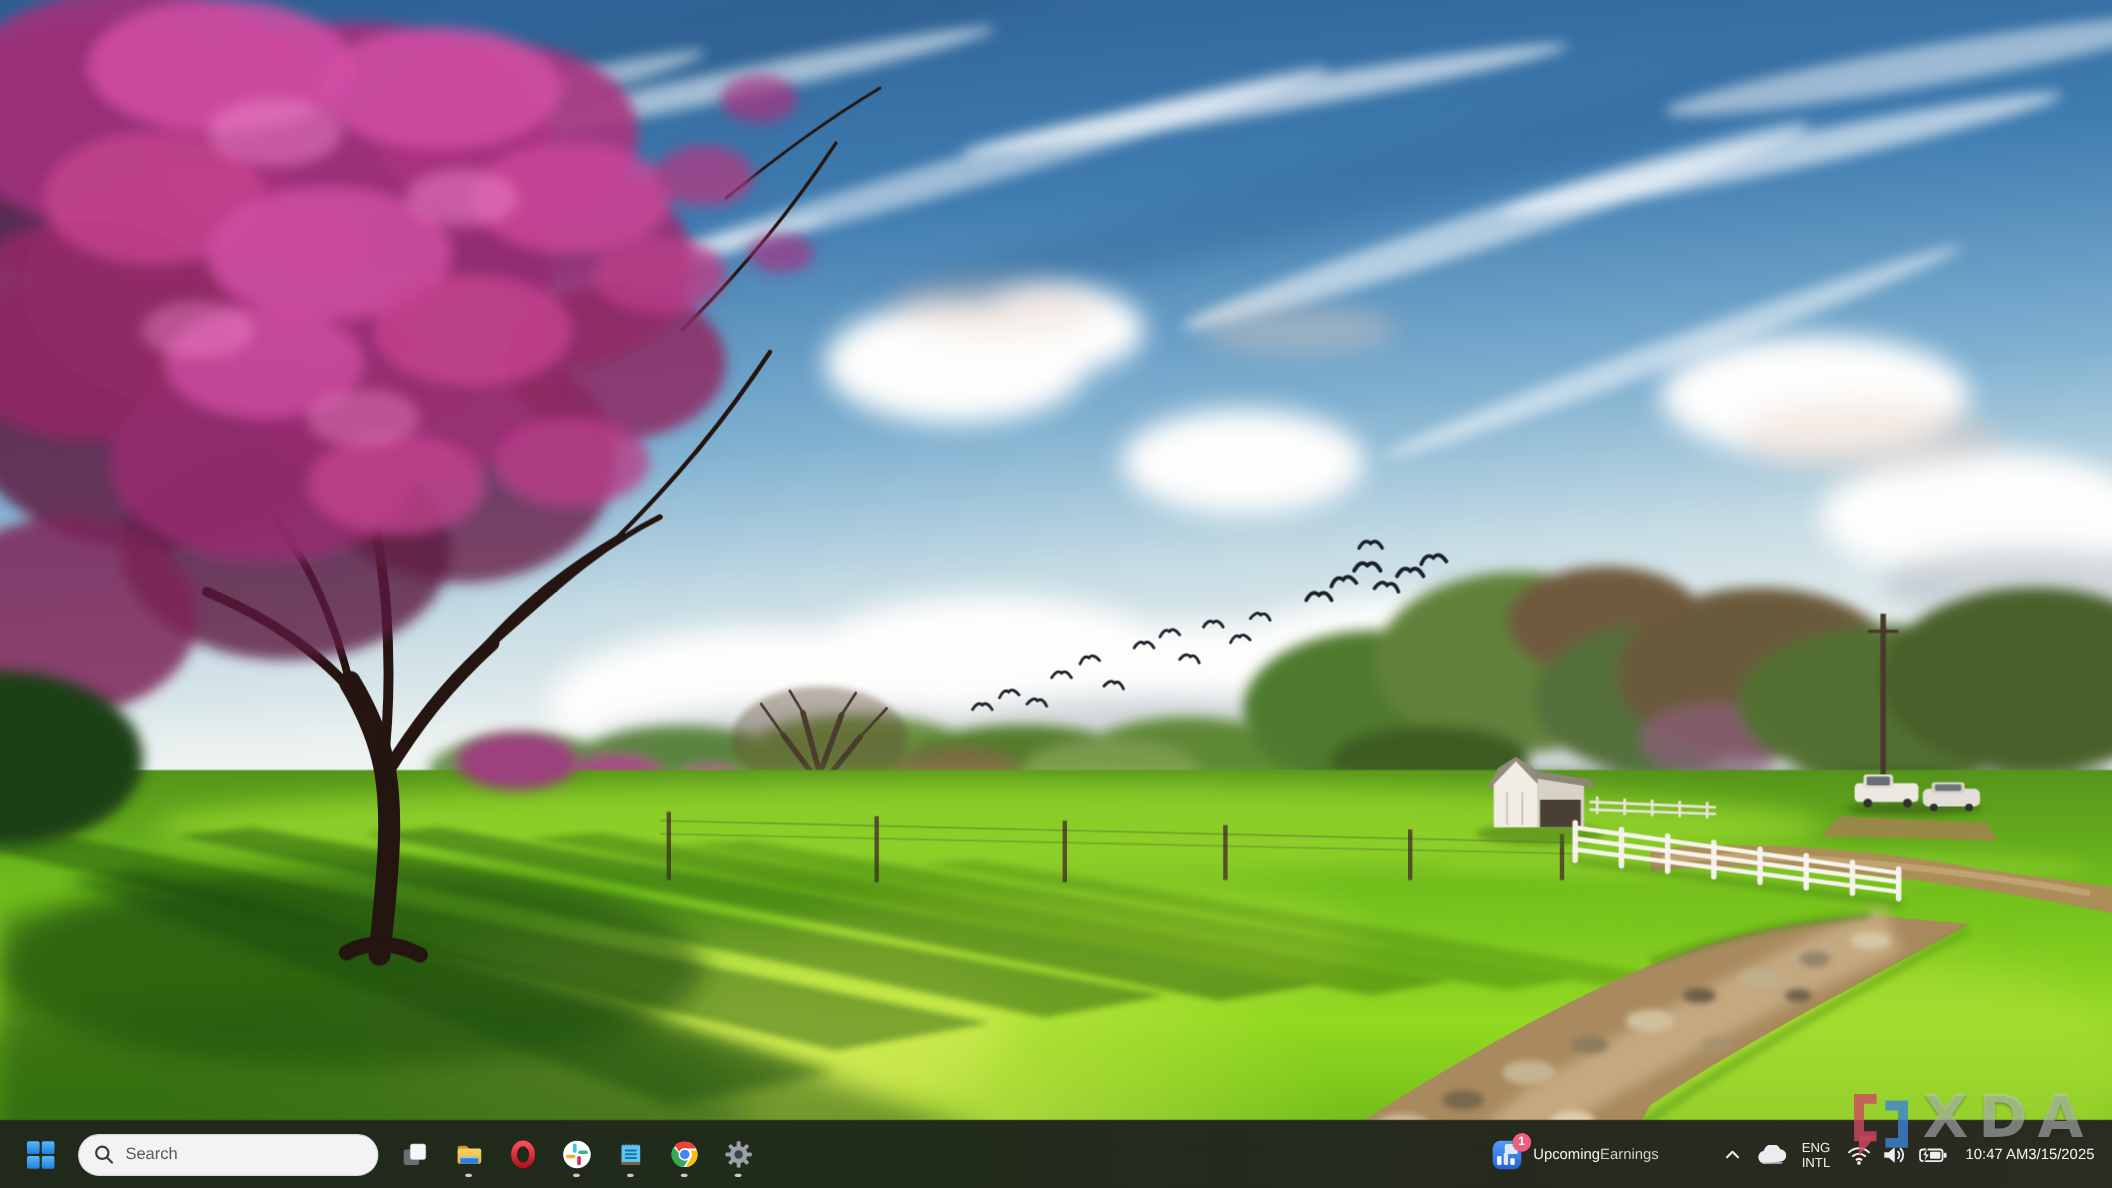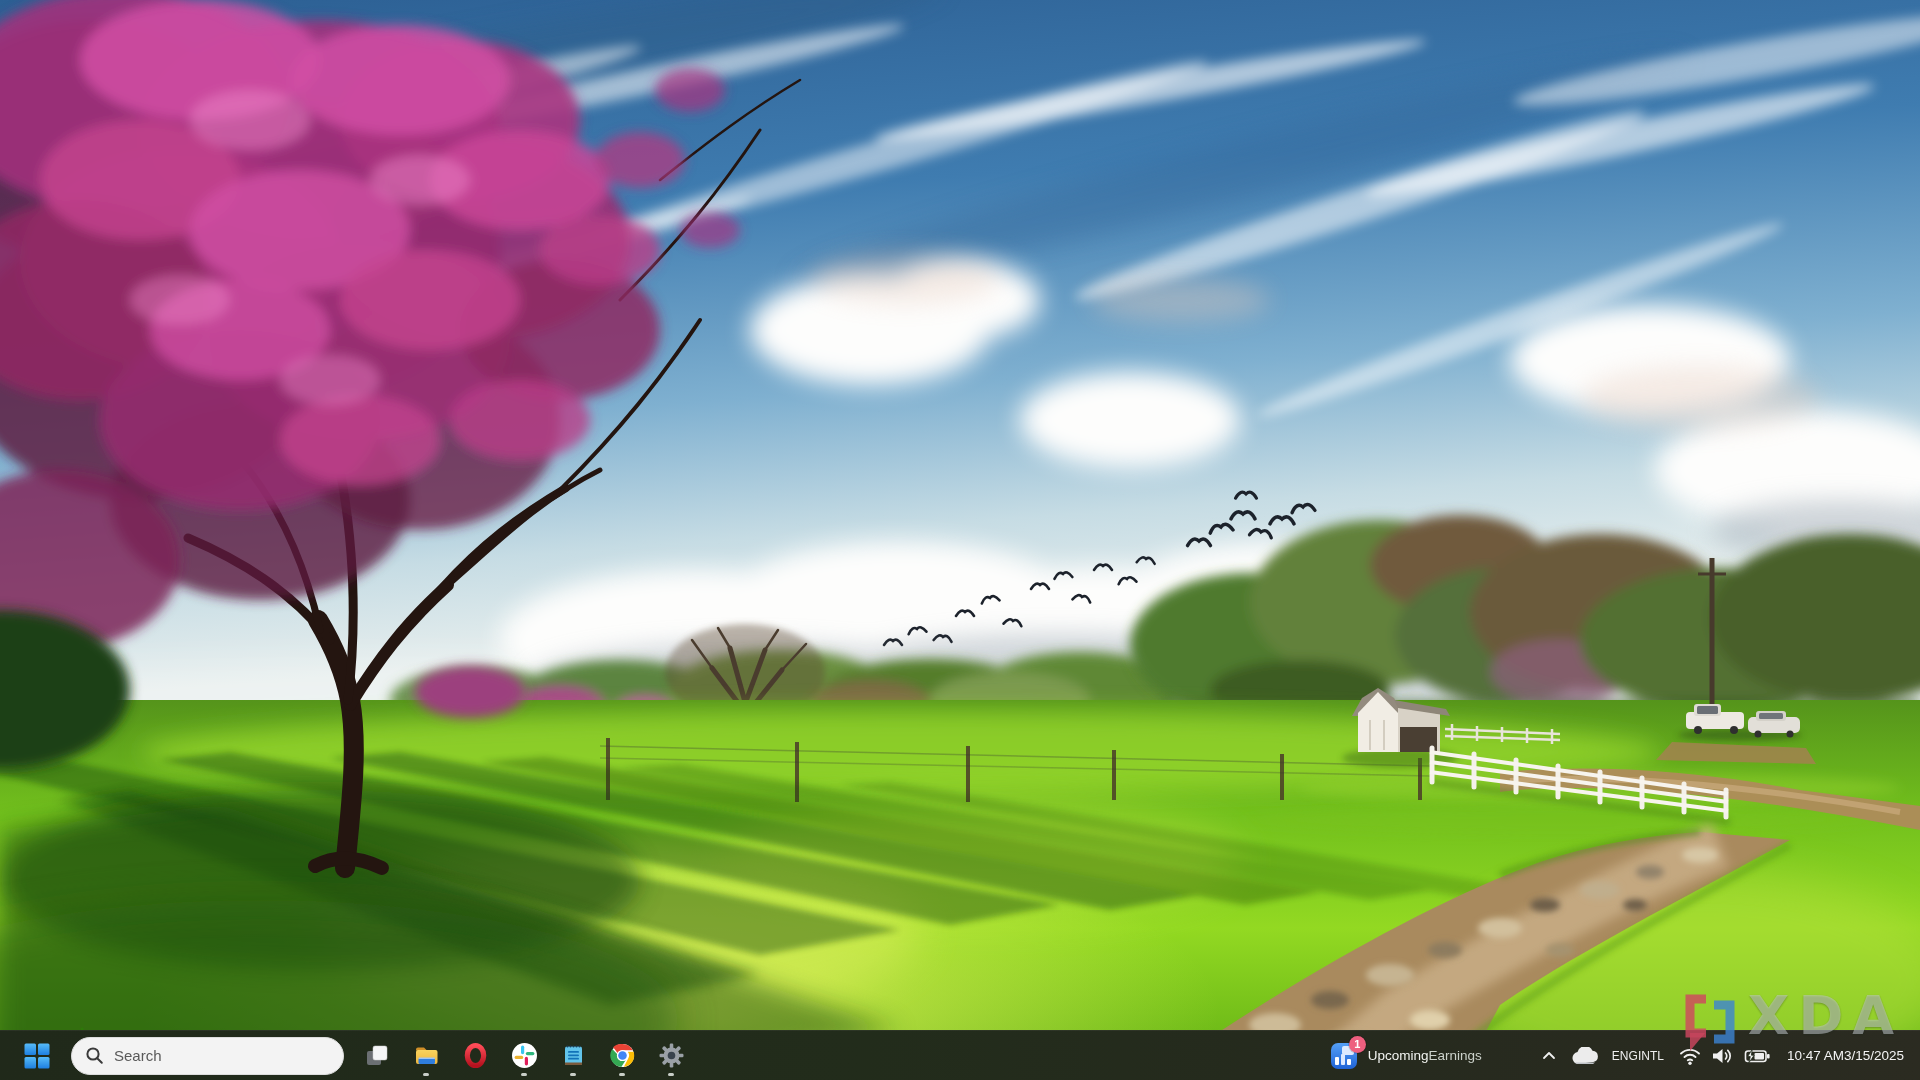--- a/index.html
+++ b/index.html
@@ -2,21 +2,21 @@
 <html><head>
 <meta charset="utf-8">
 <style>
   html,body{margin:0;padding:0;}
   body{width:1920px;height:1080px;overflow:hidden;position:relative;background:#1b2415;
        font-family:"Liberation Sans","DejaVu Sans",sans-serif;}
   .desktop{position:absolute;inset:0;}
   .desktop svg.wallpaper{display:block;width:1920px;height:1080px;}
 
   
-  .taskbar{position:absolute;left:0;right:0;bottom:0;height:50px;z-index:10;
+  .taskbar{position:absolute;left:0;right:0;bottom:0;height:62px;z-index:10;
     display:flex;align-items:center;justify-content:space-between;
     padding:0 8px 0 14px;box-sizing:border-box;
     background:linear-gradient(90deg,#20291a 0%,#222c1b 45%,#262a1e 72%,#2b2b21 100%);
     border-top:1px solid rgba(255,255,255,0.05);}
   .tb-left{display:flex;align-items:center;gap:5px;}
   .tb-btn{background:transparent;border:none;border-radius:6px;cursor:pointer;
     display:flex;align-items:center;justify-content:center;position:relative;padding:0;}
   .start-btn{width:46px;height:44px;}
   .tb-app{width:44px;height:44px;}
   .run-dot{display:none;position:absolute;bottom:2px;left:50%;transform:translateX(-50%);
@@ -32,21 +32,21 @@
     border-radius:6px;margin-right:42px;}
   .widget-icon-wrap{position:relative;width:30px;height:30px;}
   .badge{position:absolute;top:-5px;right:-7px;width:17px;height:17px;border-radius:50%;
     background:#ee5f7f;color:#fff;font-size:11px;font-weight:bold;
     display:flex;align-items:center;justify-content:center;box-shadow:0 0 0 1px rgba(0,0,0,.15);}
   .widget-text{display:flex;flex-direction:row;line-height:16px;font-size:13.5px;
     color:#f2f4f1;text-align:left;}
   .widget-text .l2{color:#ccd2cb;}
   .tray-btn{height:40px;display:flex;align-items:center;justify-content:center;
     padding:0 7px;border-radius:6px;color:#ececec;}
-  .lang-btn{flex-direction:row;font-size:12px;line-height:14px;text-align:right;color:#f0f0f0;}
+  .lang-btn{flex-direction:column;font-size:12px;line-height:14px;text-align:right;color:#f0f0f0;}
   .status-cluster{gap:10px;padding:0 8px;}
   .clock-btn{flex-direction:row;font-size:13.5px;line-height:17px;text-align:right;
     color:#f4f4f4;padding:0 8px;}
 
   
   .watermark{position:absolute;right:17px;bottom:28px;z-index:20;display:flex;
     align-items:flex-start;gap:8px;pointer-events:none;opacity:.95;}
   .wm-text{font-family:"DejaVu Sans",sans-serif;font-weight:bold;font-size:54px;
     letter-spacing:9px;line-height:52px;color:rgba(198,204,209,.55);
     text-shadow:0 1px 2px rgba(30,40,30,.35);}

